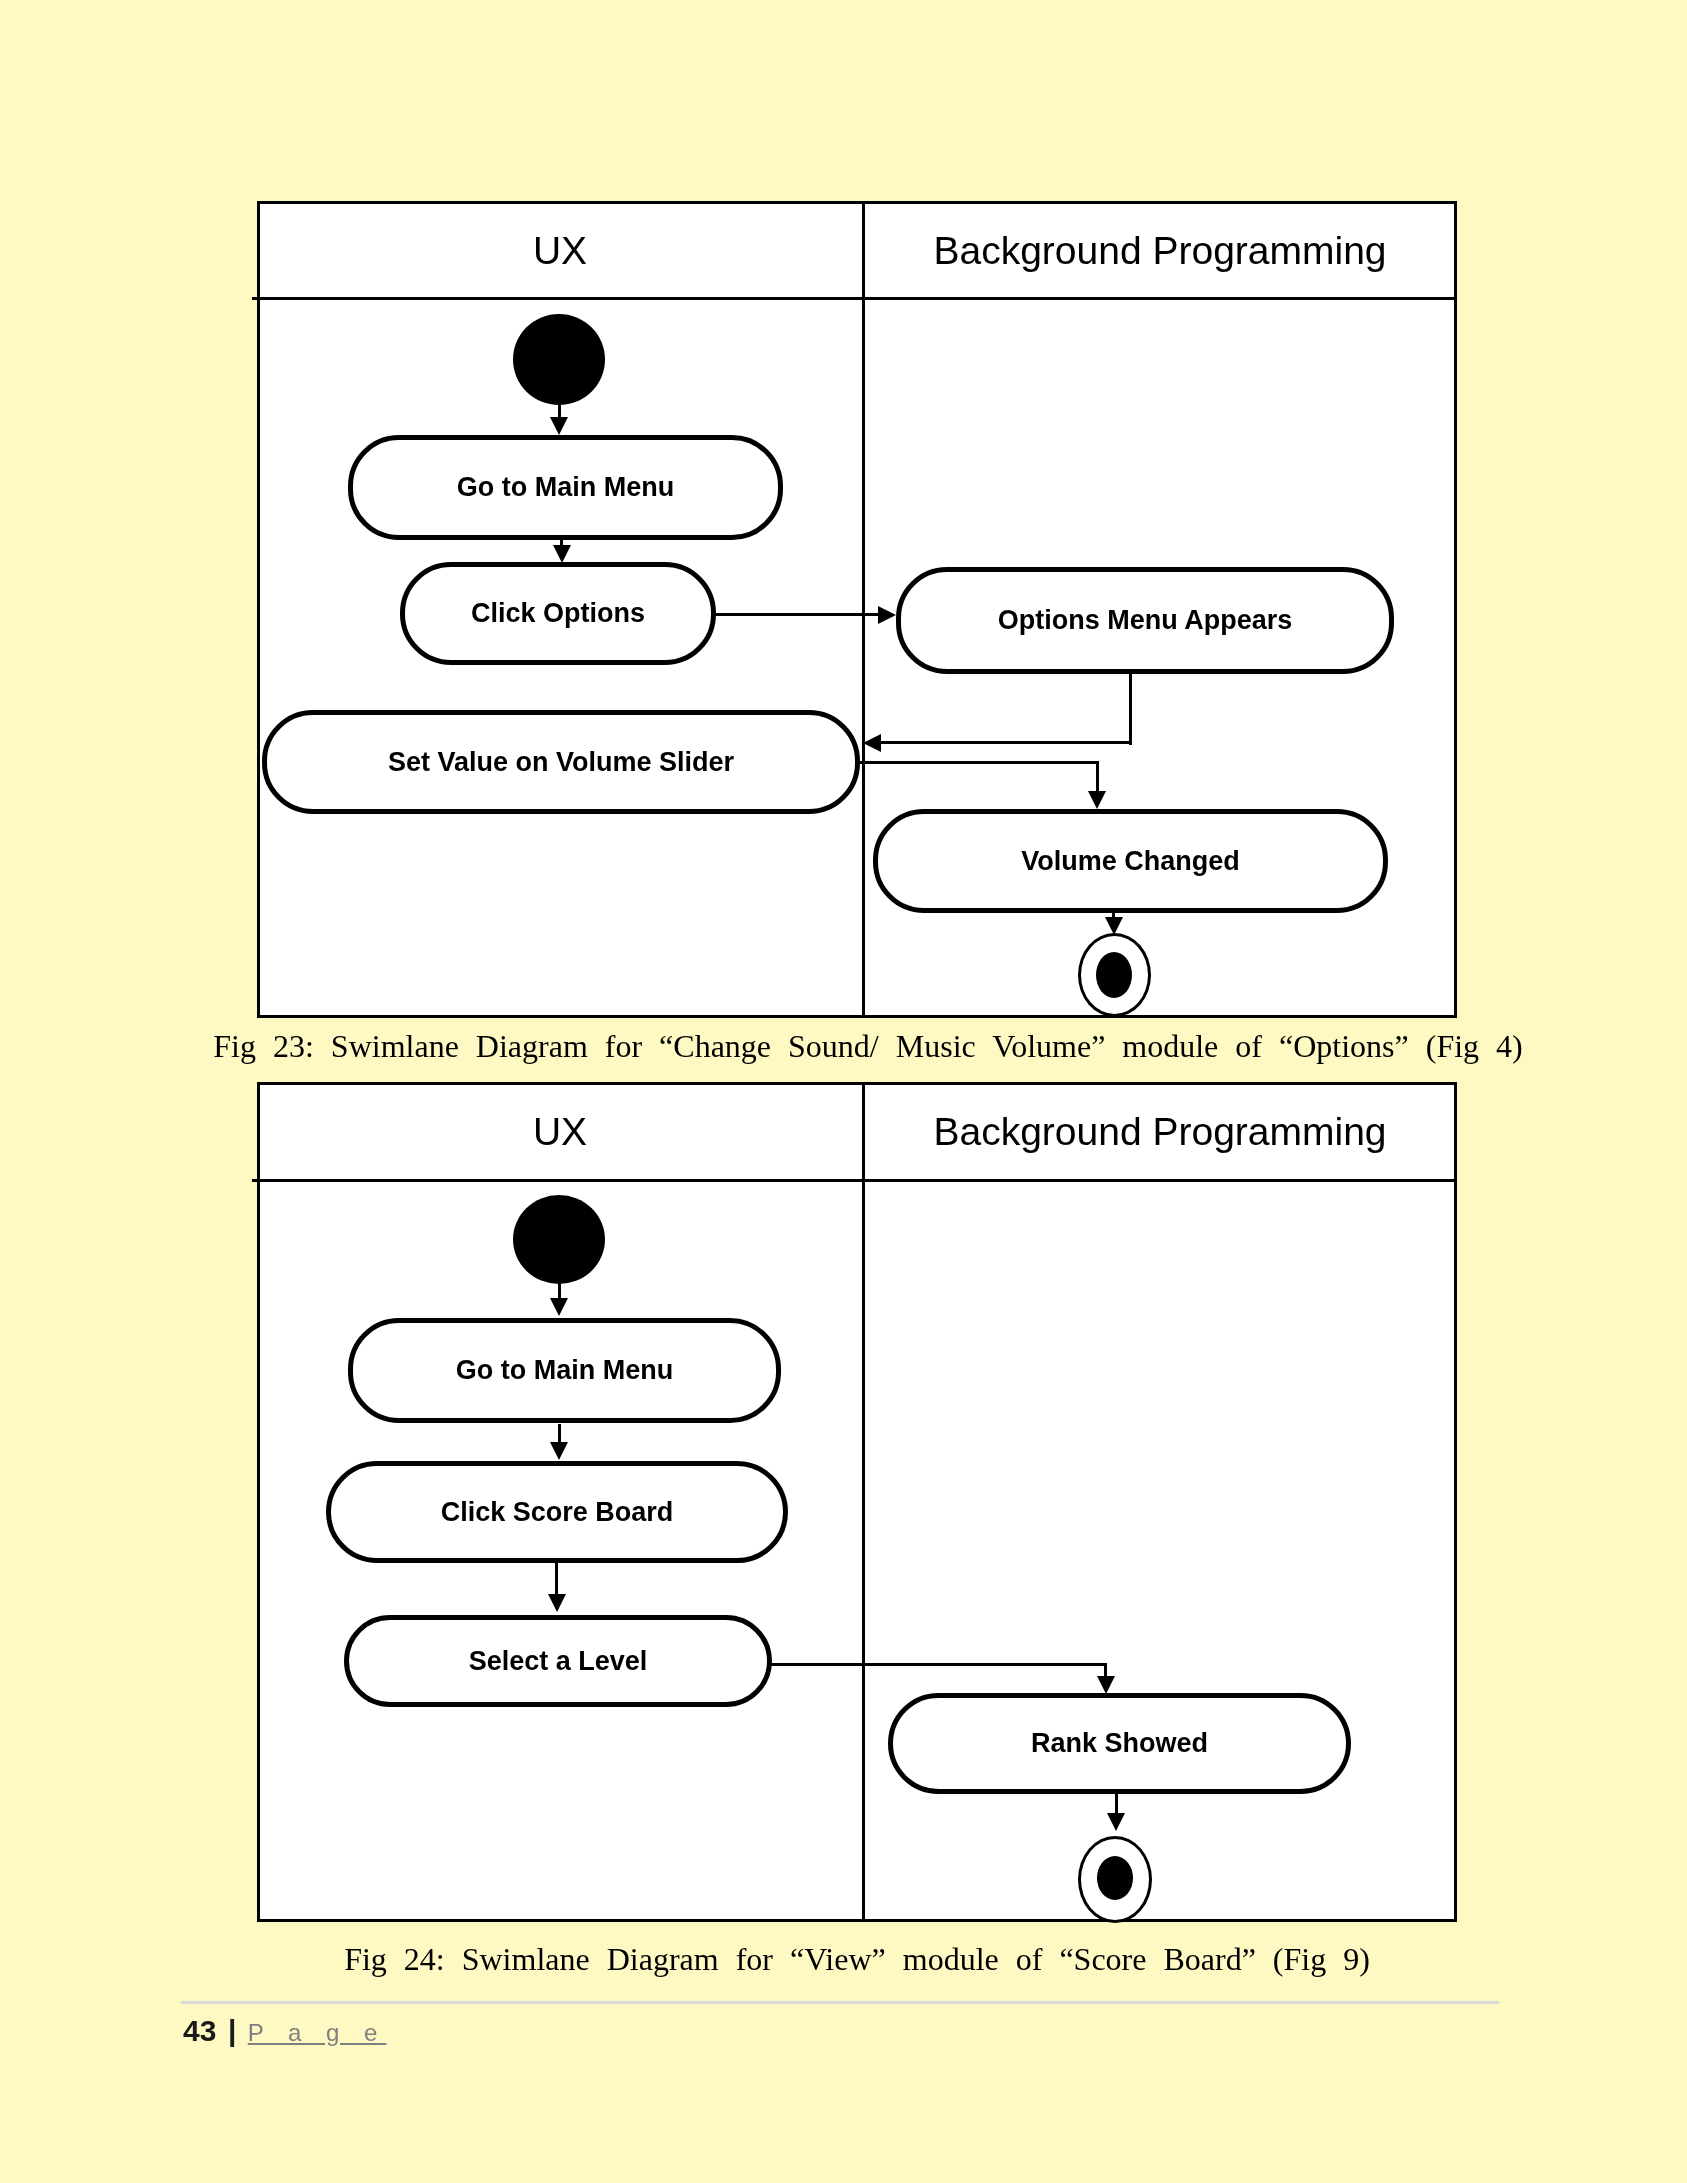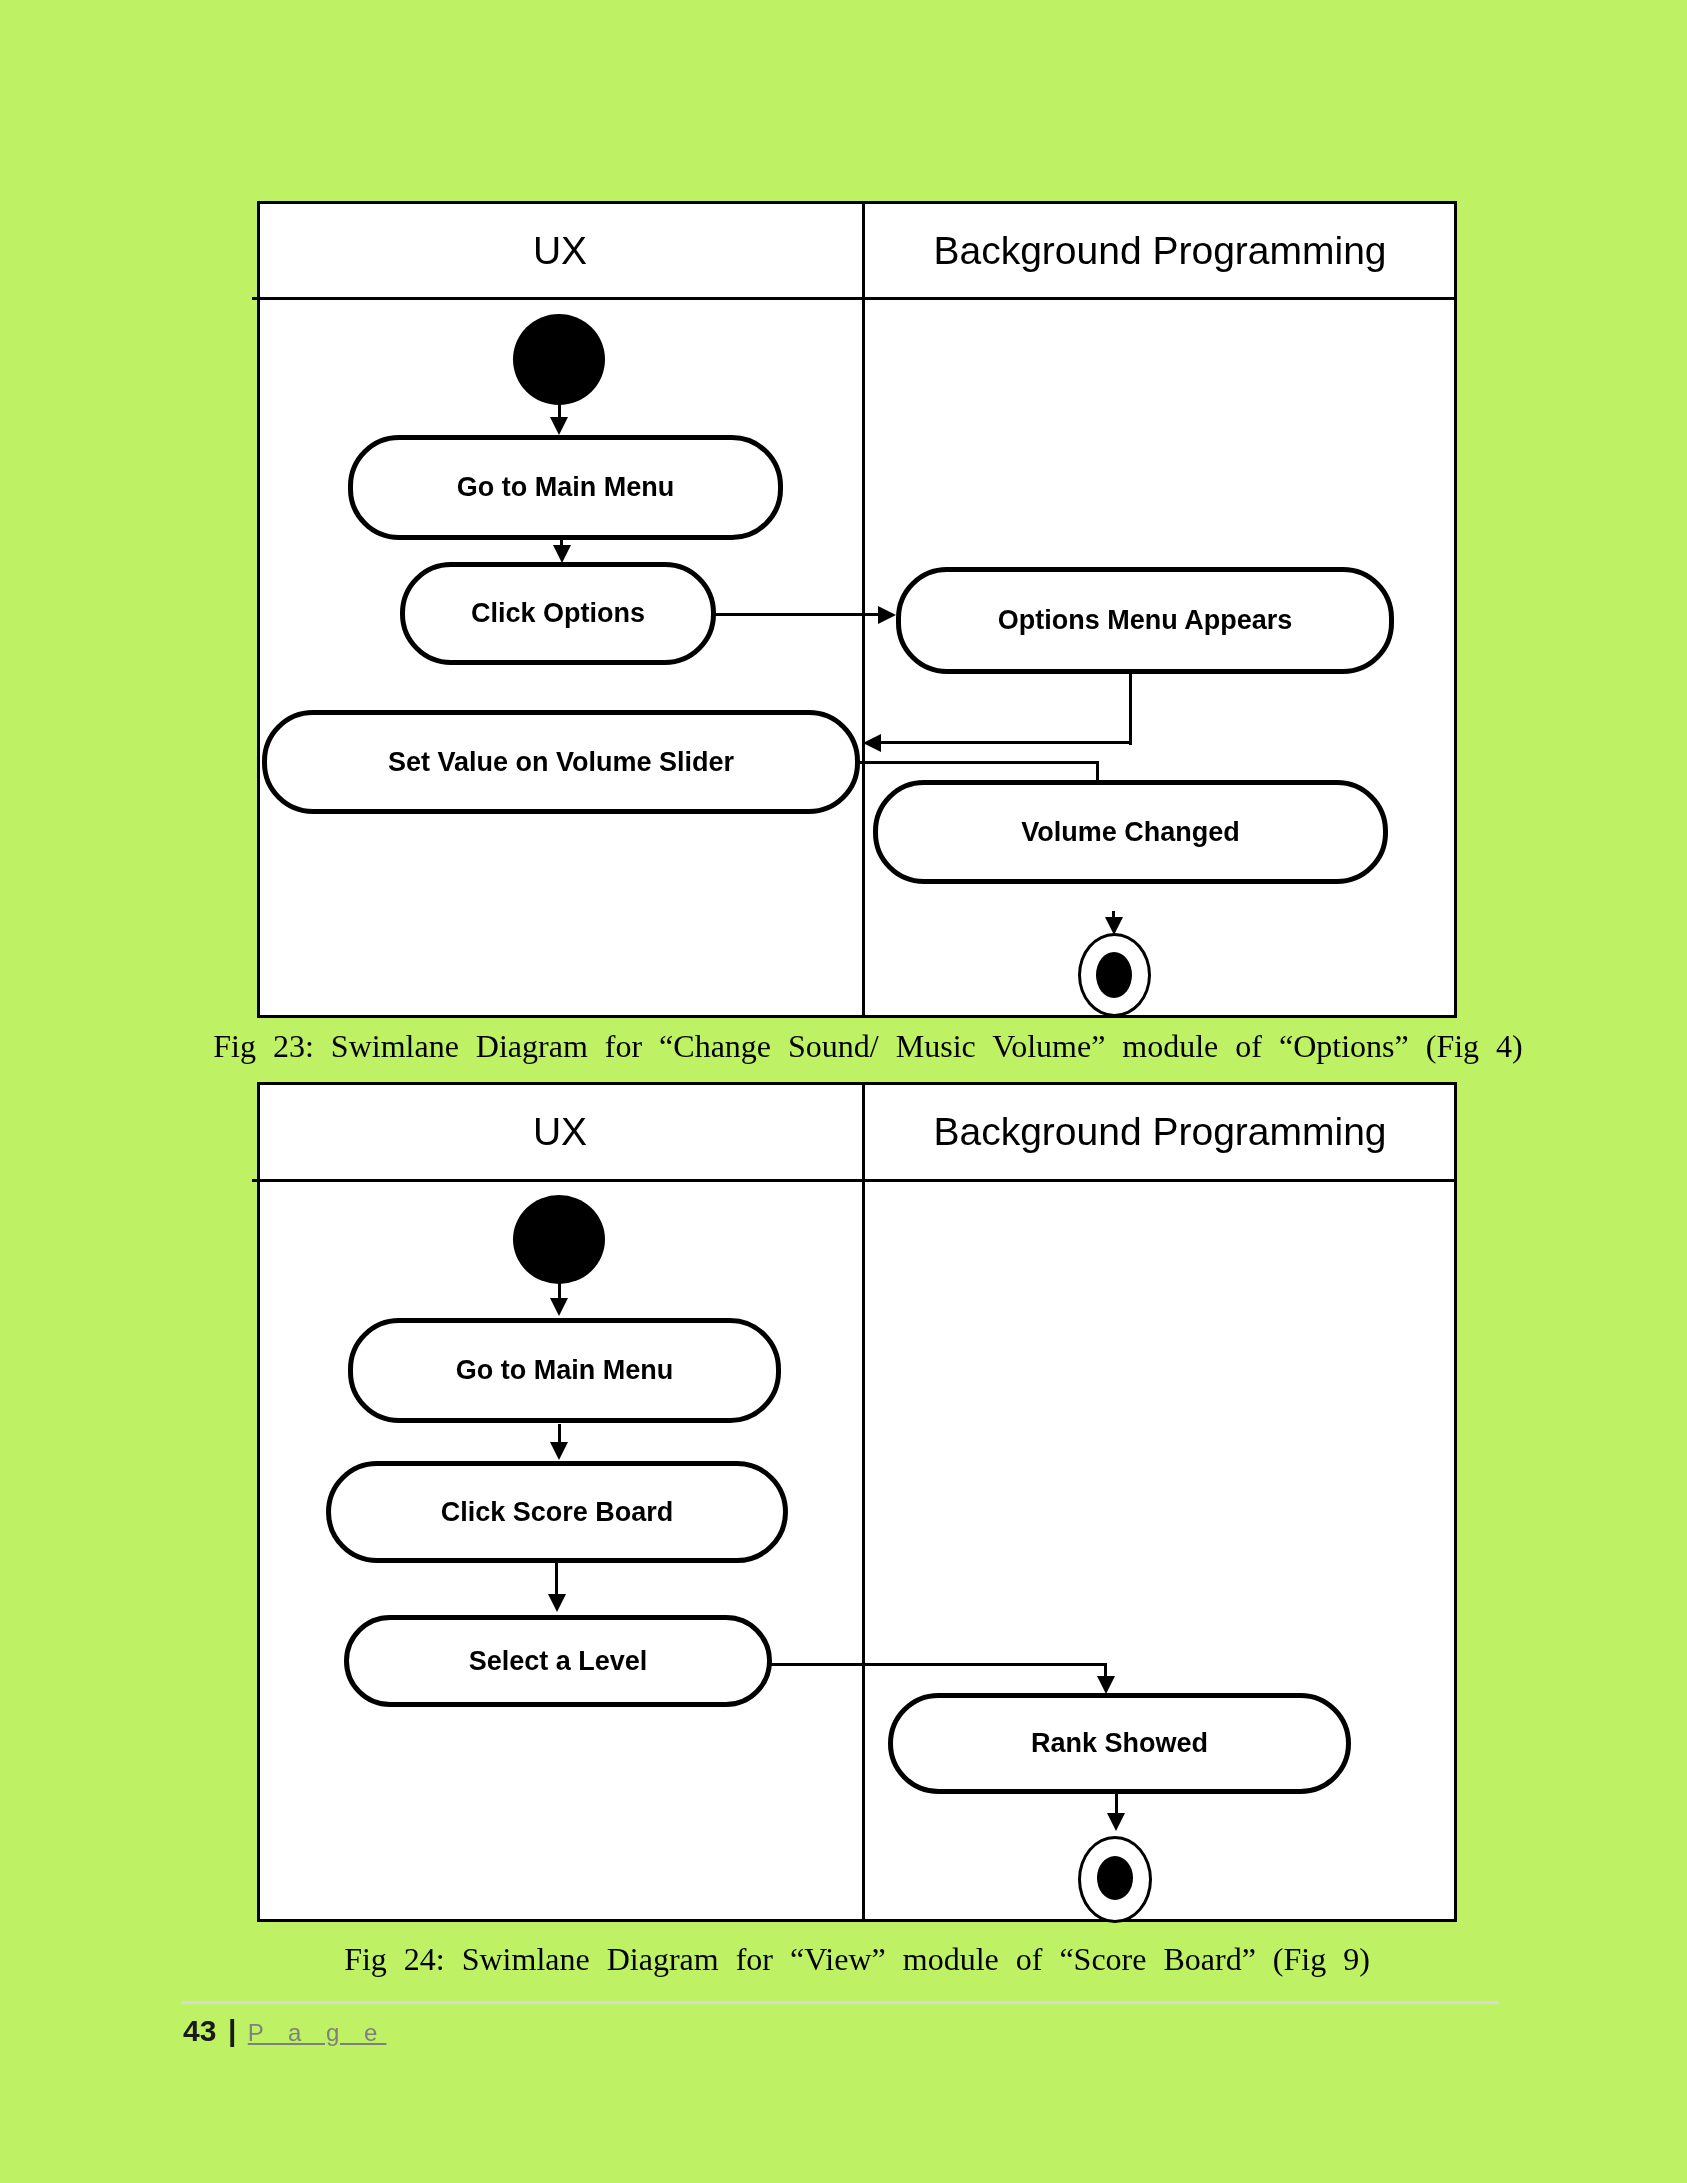--- a/index.html
+++ b/index.html
@@ -1,17 +1,17 @@
 <!DOCTYPE html>
 <html style="font-size:13px"><head>
 <meta charset="utf-8">
 <style>
   html,body{margin:0;padding:0;background:#fff;}
   .page{
-    position:relative;width:1687px;height:2183px;background:#bef264;
+    position:relative;width:1687px;height:2183px;background:#fef9c3;
     font-family:"Liberation Sans", sans-serif;color:#000;overflow:hidden;
   }
   
   .sl-table{position:absolute;border:3.3px solid #000;box-sizing:border-box;background:#fff;}
   .lane-divider{position:absolute;width:2.5px;background:#000;}
   .header-line{position:absolute;height:2.5px;background:#000;}
   .lane-label{
     position:absolute;transform:translate(-50%,-50%);
     font-size:39px;font-weight:400;letter-spacing:0px;white-space:nowrap;
   }
@@ -80,21 +80,21 @@
     <div class="ah ah-left" style="left:863px;top:734px;"></div>
 
     <div class="node" style="left:262px;top:710px;width:598px;height:104px;">
       <span>Set Value on Volume Slider</span>
     </div>
 
     <div class="hline" style="left:860px;top:761px;width:239px;"></div>
     <div class="vline" style="left:1096px;top:761px;height:31px;"></div>
     <div class="ah ah-down" style="left:1088px;top:791px;"></div>
 
-    <div class="node" style="left:873px;top:780px;width:515px;height:104px;">
+    <div class="node" style="left:873px;top:809px;width:515px;height:104px;">
       <span>Volume Changed</span>
     </div>
     <div class="vline" style="left:1112px;top:911px;height:10px;"></div>
     <div class="ah ah-down" style="left:1105px;top:917px;"></div>
 
     <div class="end-outer" style="left:1078px;top:933px;width:73px;height:84px;"></div>
     <div class="end-inner" style="left:1096px;top:952px;width:36px;height:46px;"></div>
 
     <div class="caption" style="left:209px;top:1028px;width:1318px;">Fig 23: Swimlane Diagram for “Change Sound/ Music Volume” module of “Options” (Fig 4)</div>
   </div>

